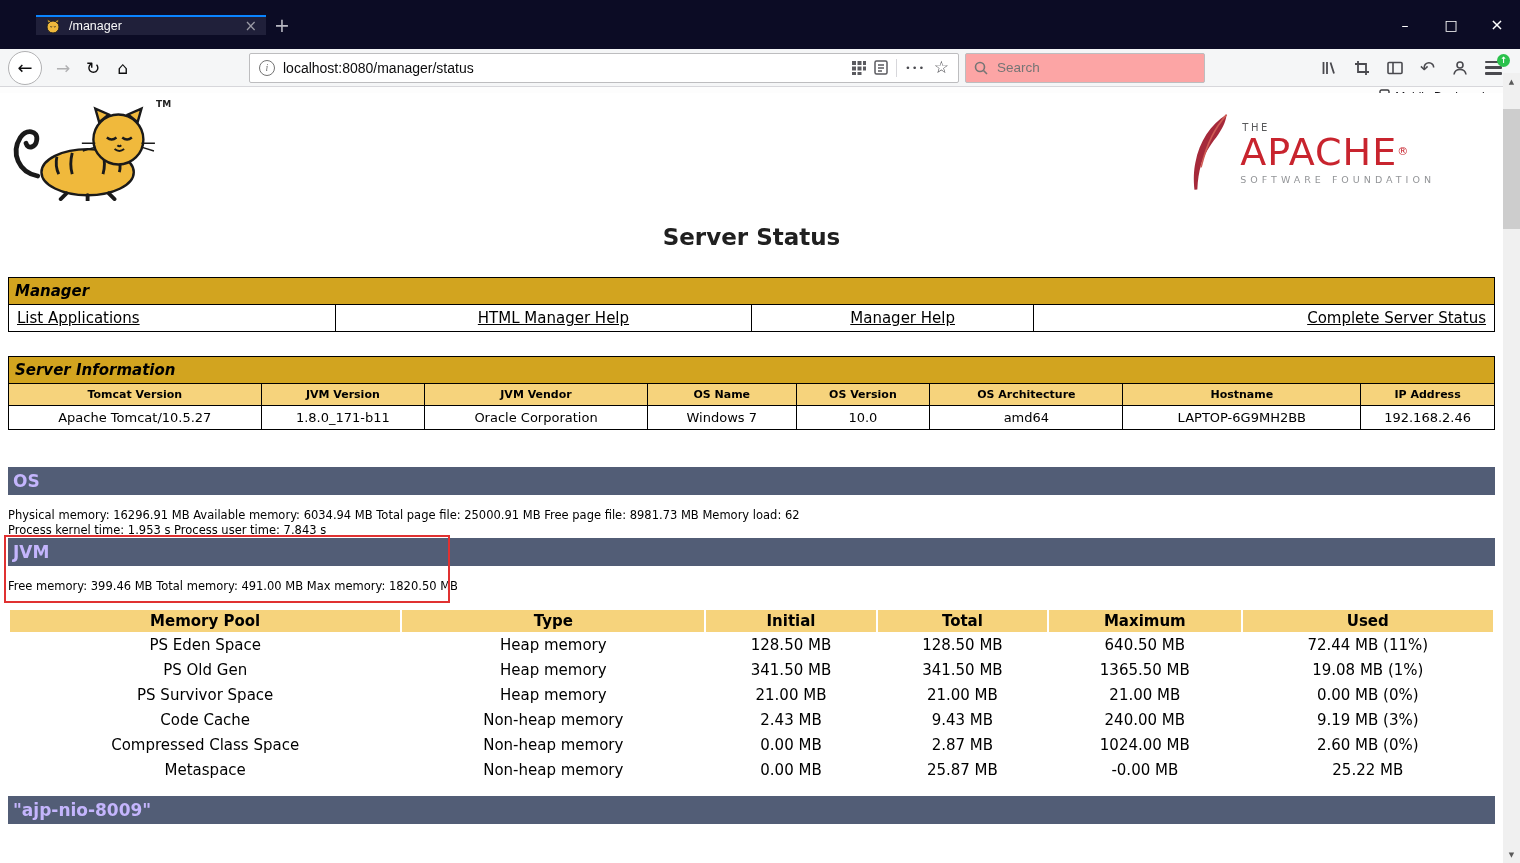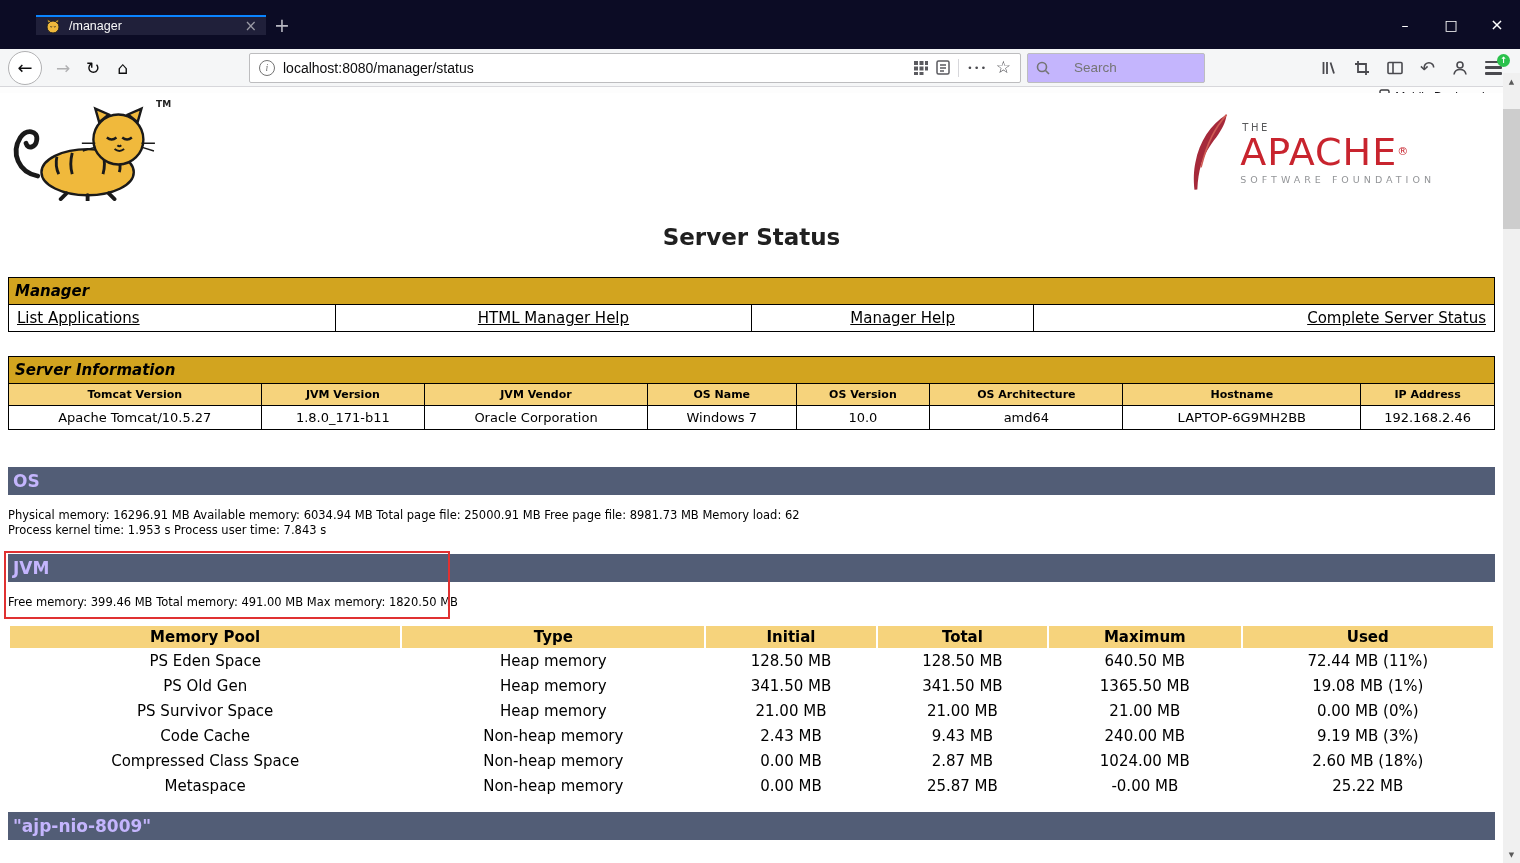--- a/index.html
+++ b/index.html
@@ -61,22 +61,22 @@
   .url-input {
     border:none; outline:none; padding:0; flex:1; min-width:0;
     font-size:14px; color:#0c0c0d; background:transparent;
     font-family:"Liberation Sans",sans-serif;
   }
   .u-icon { display:flex; align-items:center; flex:none; }
   .u-sep { width:1px; height:18px; background:#d7d7db; flex:none; }
   .dots { color:#4a4a4f; font-size:9px; letter-spacing:1.5px; font-family:"DejaVu Sans",sans-serif; }
   .star { color:#4a4a4f; font-size:17px; font-family:"DejaVu Sans",sans-serif; line-height:1; }
   .searchbar {
-    width:178px; height:30px; background:#c4b5fd; border:1px solid #bdbdbf; border-radius:2px;
-    display:flex; align-items:center; padding:0 8px; gap:22px; flex:none;
+    width:240px; height:30px; background:#fca5a5; border:1px solid #bdbdbf; border-radius:2px;
+    display:flex; align-items:center; padding:0 8px; gap:7px; flex:none;
   }
   .search-input {
     border:none; outline:none; flex:1; min-width:0; font-size:13.5px;
     color:#3a3a3e; background:transparent; font-family:"Liberation Sans",sans-serif;
   }
   .search-input::placeholder { color:#757575; opacity:1; }
   .right-icons { display:flex; align-items:center; gap:17px; margin:0 10px 0 4px; flex:none; }
   .tool-glyph { color:#4a4a4f; font-size:18px; line-height:1; font-family:"DejaVu Sans",sans-serif; }
   .menu-wrap { position:relative; width:17px; height:14px; display:flex; flex-direction:column; justify-content:space-between; }
   .menu-bar { height:2.2px; background:#4a4a4f; border-radius:1px; }
@@ -141,21 +141,21 @@
     text-align:center; padding:4px 2px;
   }
   .srv-val { font-size:13px; text-align:center; padding:4px 2px; background:#fff; }
 
   .section-bar {
     margin-top:37px; height:28px; background:var(--slate,#525d76); color:#c4b5fd;
     font-weight:bold; font-size:17px; padding:0 5px; display:flex; align-items:center;
   }
   .small-text { font-size:11.5px; line-height:15px; color:#000; }
   .os-line1 { margin-top:13px; }
-  .jvm-wrap { position:relative; margin-top:16px; }
+  .jvm-wrap { position:relative; }
   .jvm-wrap .section-bar { margin-top:0; }
   .jvm-mem-line { margin-top:13px; }
   .annotation-box {
     position:absolute; left:-4px; top:-3px; width:446px; height:68px;
     border:2px solid var(--annotation-red,#e03131); pointer-events:none; z-index:5;
   }
 
   table.mem-table { width:100%; border-collapse:separate; border-spacing:2px 1px; margin-top:15px; }
   .mem-table th {
     background:var(--colhead-gold,#f6d37c); font-size:15px; font-weight:bold; padding:2px; text-align:center;
@@ -416,21 +416,21 @@
         <td>9.43 MB</td>
         <td>240.00 MB</td>
         <td>9.19 MB (3%)</td>
       </tr>
       <tr>
         <td>Compressed Class Space</td>
         <td>Non-heap memory</td>
         <td>0.00 MB</td>
         <td>2.87 MB</td>
         <td>1024.00 MB</td>
-        <td>2.60 MB (18%)</td>
+        <td>2.60 MB (0%)</td>
       </tr>
       <tr>
         <td>Metaspace</td>
         <td>Non-heap memory</td>
         <td>0.00 MB</td>
         <td>25.87 MB</td>
         <td>-0.00 MB</td>
         <td>25.22 MB</td>
       </tr>
     </tbody>

